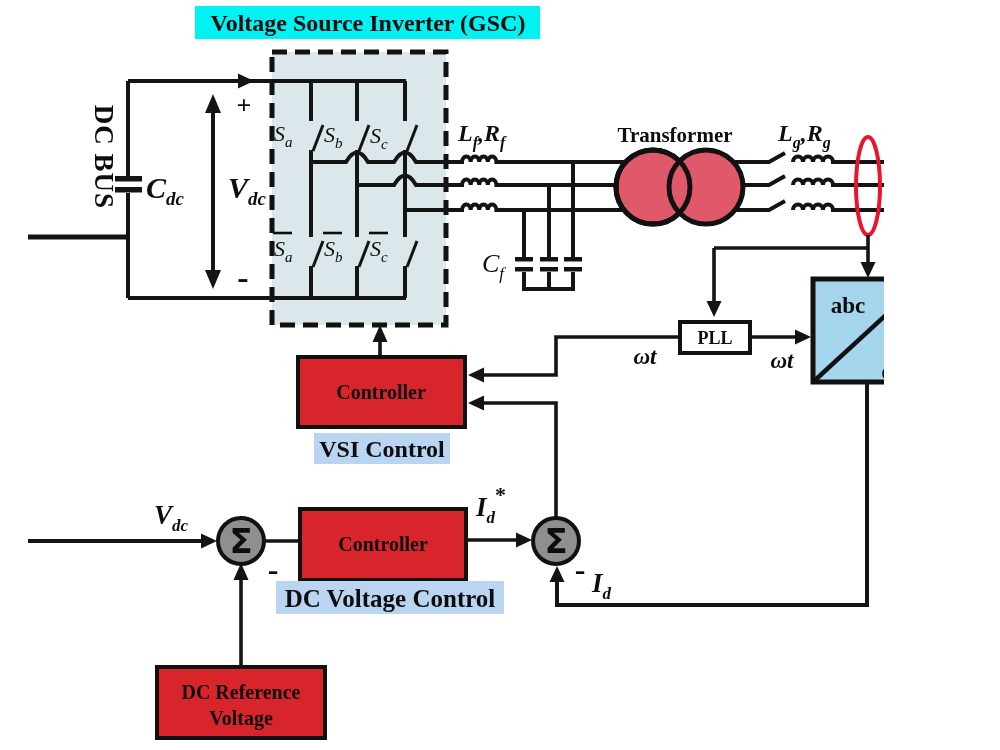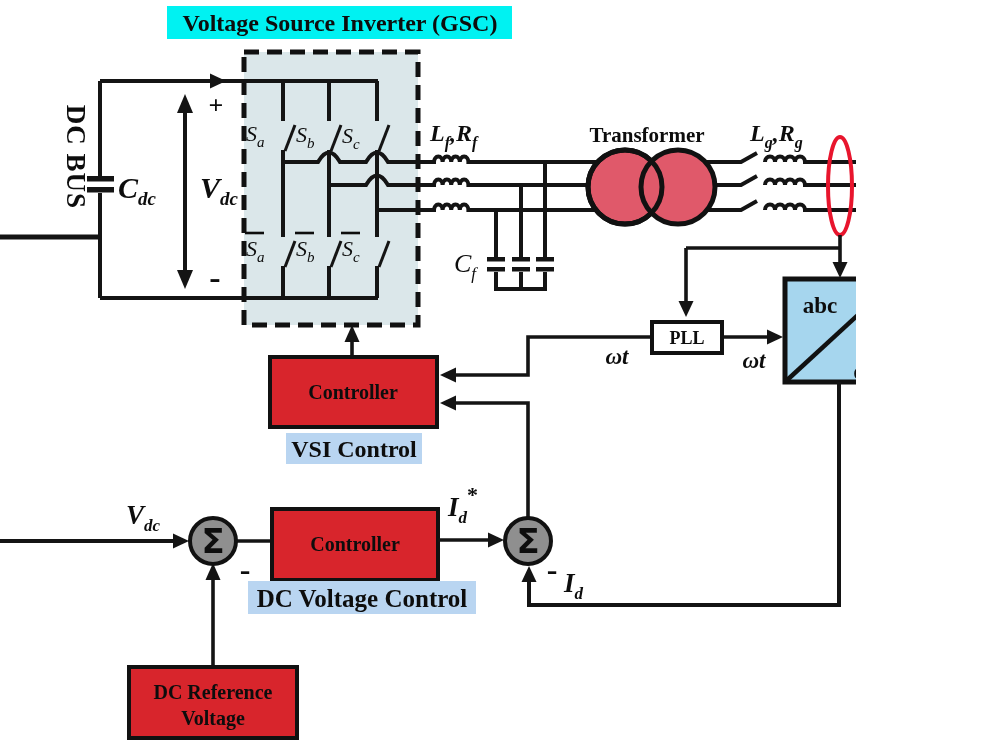--- a/index.html
+++ b/index.html
@@ -1,16 +1,16 @@
 <!DOCTYPE html>
 <html><head>
 <meta charset="utf-8">
 <style>
   html,body{margin:0;padding:0;background:#ffffff;}
-  .stage{width:856px;height:750px;position:relative;background:#fff;overflow:hidden;}
+  .stage{width:856px;height:750px;position:relative;background:#fff;overflow:hidden;padding-left:28px;}
   svg text{font-family:"Liberation Serif","DejaVu Serif",serif;fill:#0d0d0d;}
   .b{font-weight:bold;}
   .i{font-style:italic;}
   .sig{font-family:"DejaVu Sans","Liberation Sans",sans-serif;font-weight:bold;}
   .wire{stroke:#141414;stroke-width:4;fill:none;}
   .wire5{stroke:#141414;stroke-width:5;fill:none;}
   .ctrl{stroke:#141414;stroke-width:3.6;fill:none;}
   .blade{stroke:#141414;stroke-width:3;fill:none;}
   .bar{stroke:#0d0d0d;stroke-width:2.6;}
   .ah{fill:#141414;stroke:none;}

